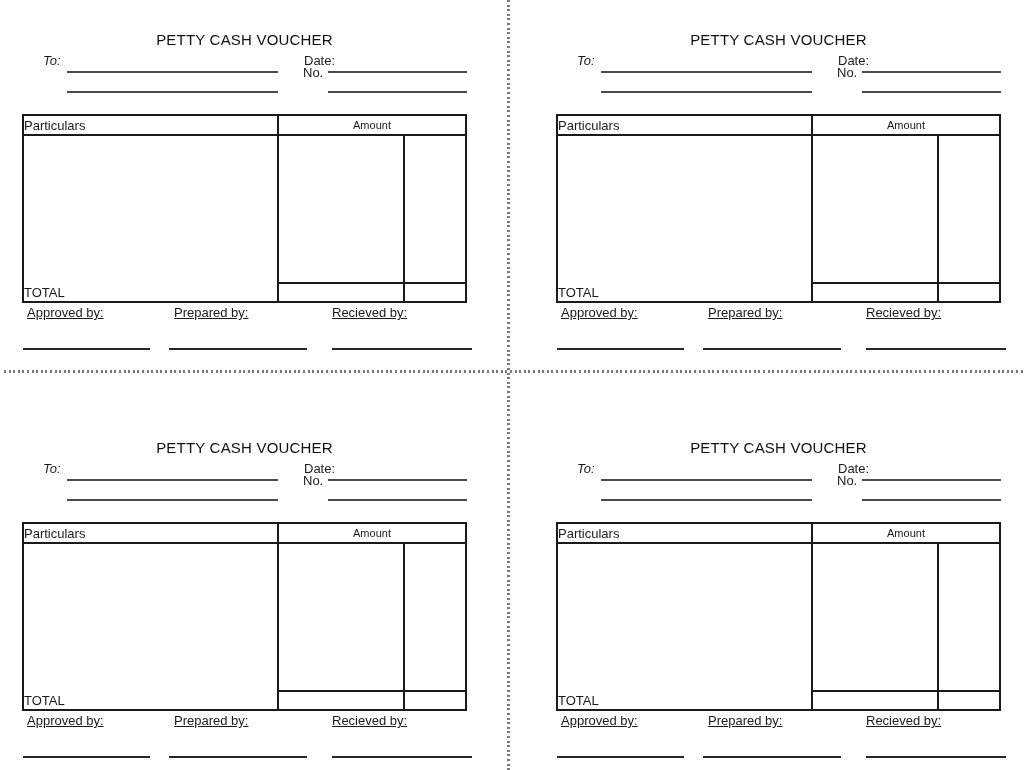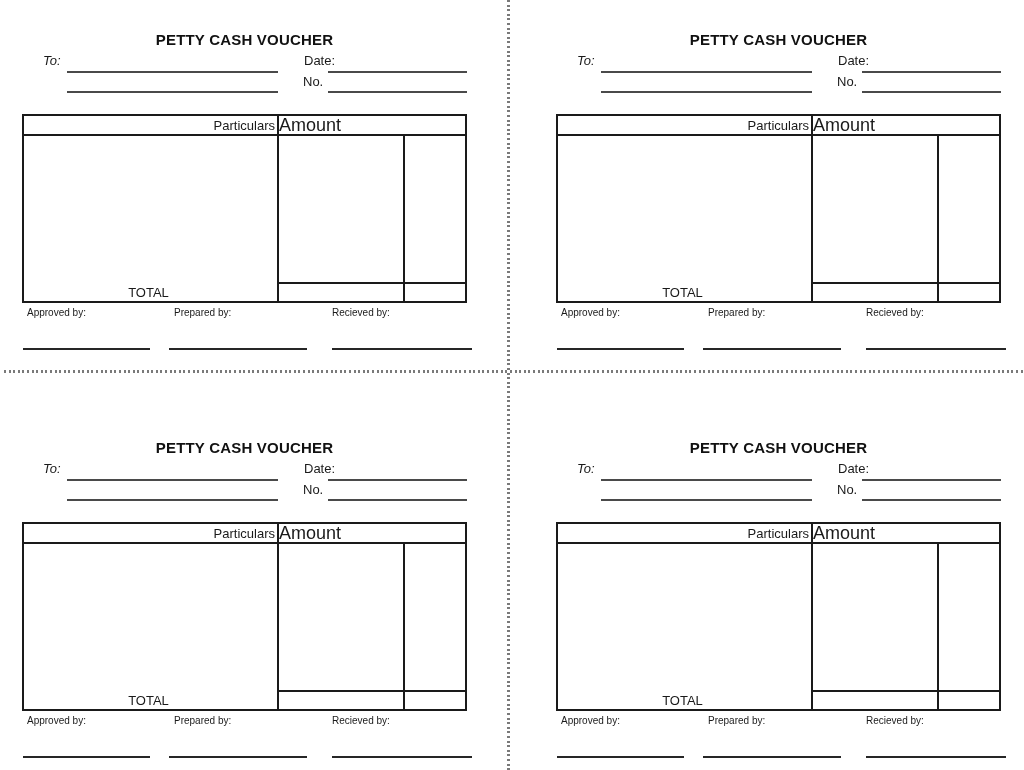--- a/index.html
+++ b/index.html
@@ -24,58 +24,58 @@
   .voucher { position: absolute; width: 508px; height: 372px; }
   .pos-tl { left: 0;     top: 0;     }
   .pos-tr { left: 534px; top: 0;     }
   .pos-bl { left: 0;     top: 408px; }
   .pos-br { left: 534px; top: 408px; }
 
   .voucher * { position: absolute; box-sizing: border-box; }
 
   .v-title {
     left: 22px; top: 31px; width: 445px;
-    text-align: center; font-weight: bold; font-size: 15px; letter-spacing: 0.2px;
+    text-align: center; font-weight: normal; font-size: 15px; letter-spacing: 0.2px;
     color: #111;
   }
   .lbl { font-size: 13px; line-height: 14px; white-space: nowrap; }
   .lbl-to   { left: 43px;  top: 54px; font-style: italic; }
   .lbl-date { left: 304px; top: 54px; }
-  .lbl-no   { left: 303px; top: 75px; }
+  .lbl-no   { left: 303px; top: 66px; }
 
   .fline { height: 2px; background: #4a4a4a; }
   .line-to1  { left: 67px;  top: 71px; width: 211px; }
   .line-date { left: 328px; top: 71px; width: 139px; }
   .line-to2  { left: 67px;  top: 91px; width: 211px; }
   .line-no   { left: 328px; top: 91px; width: 139px; }
 
   
   .tbl {
     left: 22px; top: 114px; width: 445px; height: 189px;
     border: 2px solid #1a1a1a;
   }
   .th-part {
     left: 0; top: 0; width: 251px; height: 18px;
-    text-align: right; line-height: 19px; font-size: 13px;
+    text-align: left; line-height: 19px; font-size: 13px;
   }
   .th-amt {
     left: 255px; top: 0; right: 0; height: 34px;
-    text-align: left; line-height: 19px; font-size: 18px;
+    text-align: center; line-height: 19px; font-size: 11px;
   }
   .hl-header { left: 0; right: 0; top: 18px; height: 2px; background: #1a1a1a; }
   .vl-col    { left: 253px; top: 0; bottom: 0; width: 2px; background: #1a1a1a; }
   .vl-sub    { left: 379px; top: 20px; bottom: 0; width: 2px; background: #1a1a1a; }
   .hl-total  { left: 255px; right: 0; top: 166px; height: 2px; background: #1a1a1a; }
   .total-lbl {
     left: 0; bottom: 1px; width: 249px;
-    text-align: center; font-size: 13px; line-height: 15px;
+    text-align: left; font-size: 13px; line-height: 15px;
   }
 
   
-  .sig-lbl { top: 306px; font-size: 10px; line-height: 14px; white-space: nowrap; }
+  .sig-lbl { top: 306px; font-size: 13px; line-height: 14px; white-space: nowrap; text-decoration: underline; }
   .sig-approved { left: 27px;  }
   .sig-prepared { left: 174px; }
   .sig-received { left: 332px; }
   .sig-line { top: 348px; height: 2px; background: #262626; }
   .sl-1 { left: 23px;  width: 127px; }
   .sl-2 { left: 169px; width: 138px; }
   .sl-3 { left: 332px; width: 140px; }
 </style>
 </head>
 <body>

